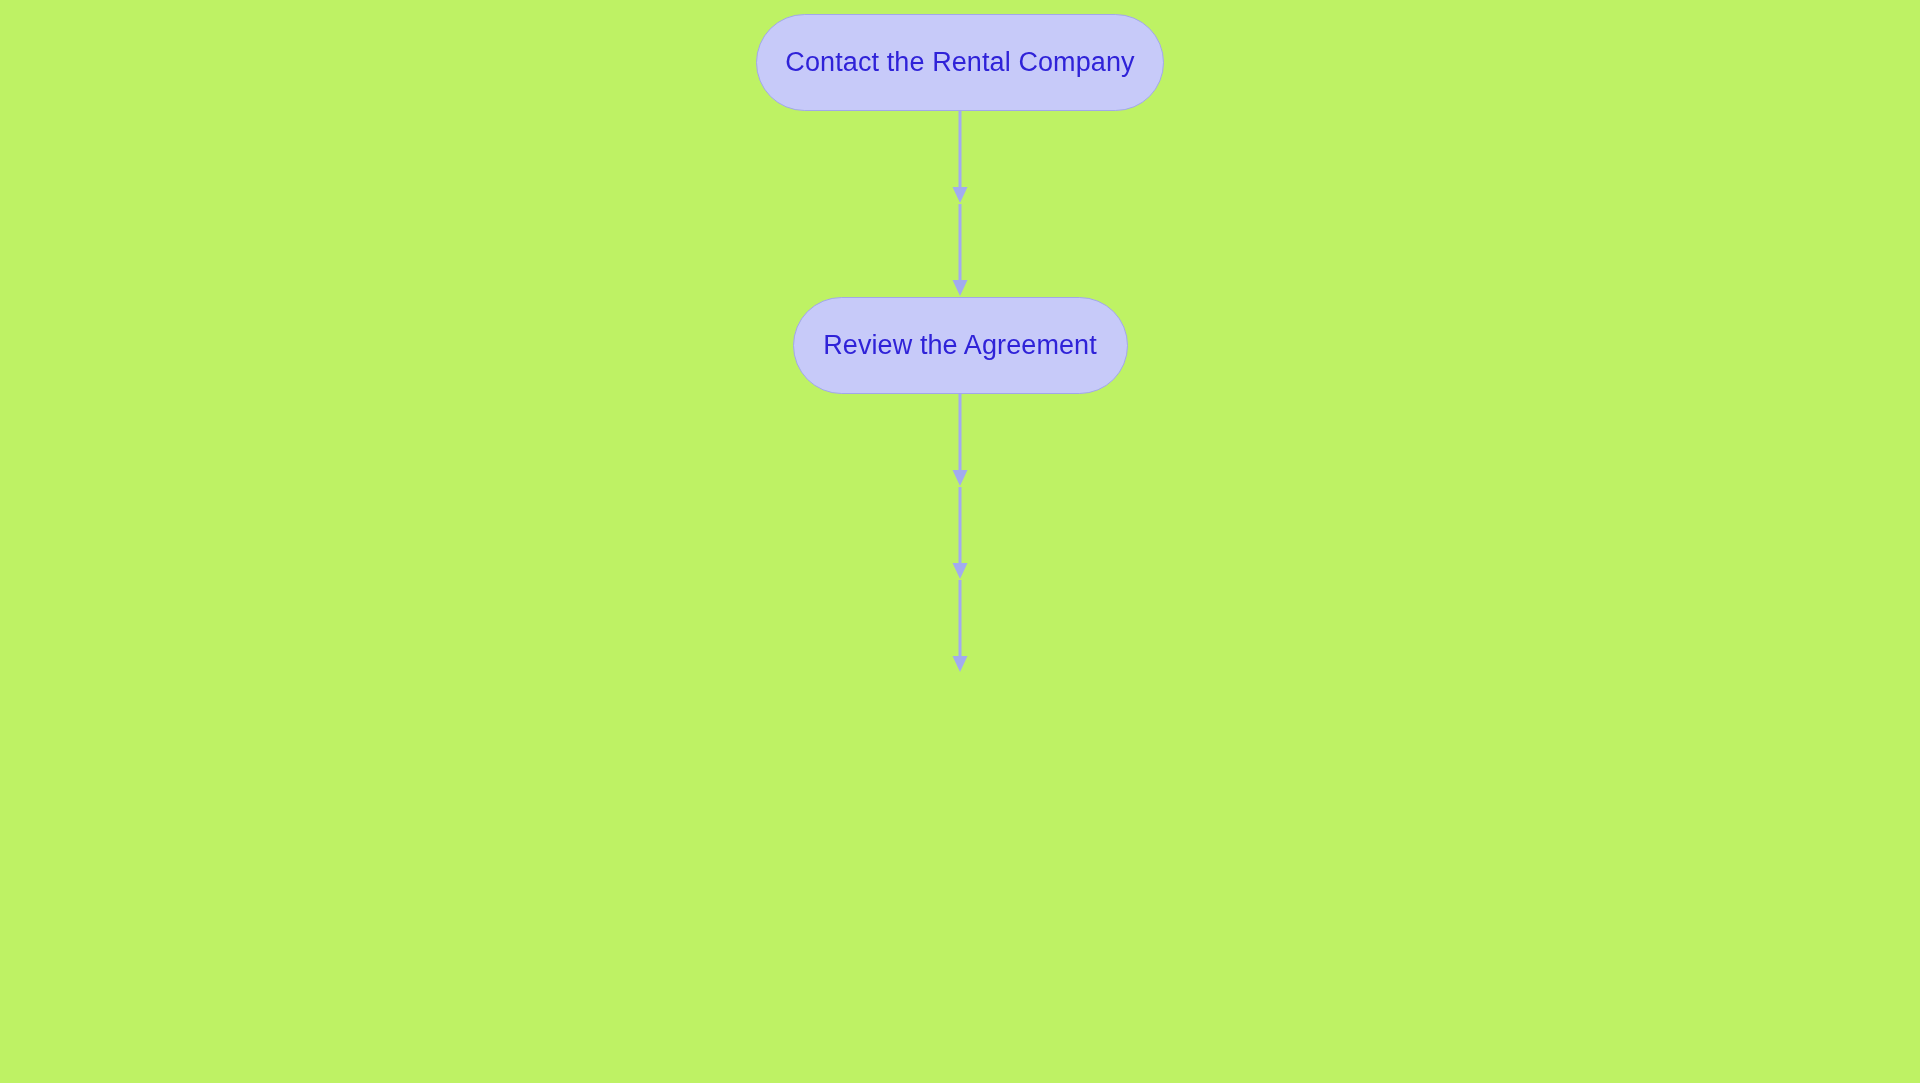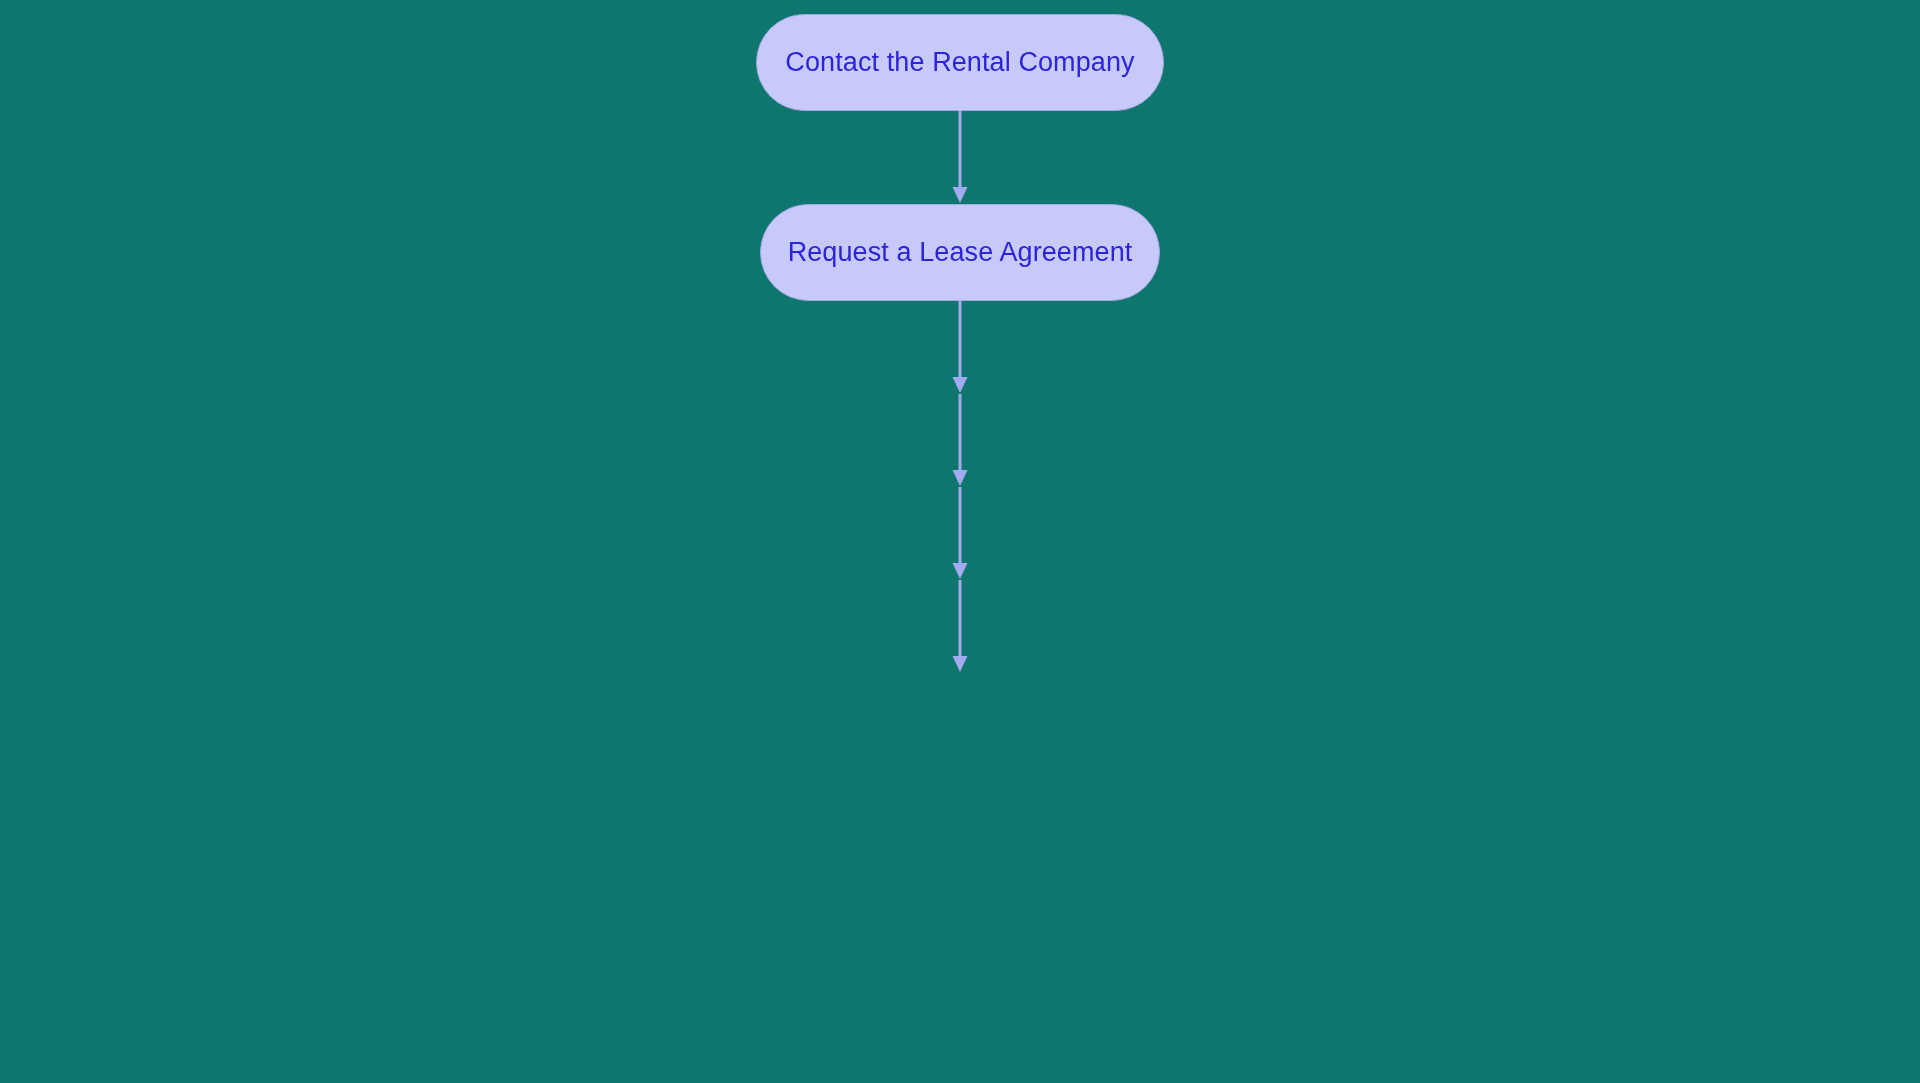--- a/index.html
+++ b/index.html
@@ -68,45 +68,45 @@
     left: 50%;
     top: 0;
     transform: translateX(-50%);
     display: block;
     overflow: visible;
   }
 </style>
 </head>
 <body>
 
-<div id="flowchart-canvas" style="width: 1920px; height: 1083px; background: #0f766e;">
+<div id="flowchart-canvas" style="width: 1920px; height: 1083px; background: #bef264;">
   <div class="flow-column" style="padding-top: 14px;">
 
     <div class="flow-step" style="width: 408px; background: rgb(199, 202, 249); border-color: rgb(162, 168, 232);">
       <span class="flow-step-label" style="color: rgb(47, 34, 216);">Contact the Rental Company</span>
     </div>
 
     <div class="flow-connector">
       <svg width="24" height="93" viewBox="0 0 24 93" aria-hidden="true">
         <line x1="12" y1="0" x2="12" y2="78" stroke="#a2abf0" stroke-width="3"></line>
         <polygon points="4.5,76 19.5,76 12,92" fill="#a2abf0"></polygon>
       </svg>
     </div>
 
-    <div class="flow-step" style="width: 400px; background: rgb(199, 202, 249); border-color: rgb(162, 168, 232);">
-      <span class="flow-step-label" style="color: rgb(47, 34, 216);">Request a Lease Agreement</span>
-    </div>
 
     <div class="flow-connector">
       <svg width="24" height="93" viewBox="0 0 24 93" aria-hidden="true">
         <line x1="12" y1="0" x2="12" y2="78" stroke="#a2abf0" stroke-width="3"></line>
         <polygon points="4.5,76 19.5,76 12,92" fill="#a2abf0"></polygon>
       </svg>
     </div>
 
+    <div class="flow-step" style="width: 335px; background: rgb(199, 202, 249); border-color: rgb(162, 168, 232);">
+      <span class="flow-step-label" style="color: rgb(47, 34, 216);">Review the Agreement</span>
+    </div>
 
     <div class="flow-connector">
       <svg width="24" height="93" viewBox="0 0 24 93" aria-hidden="true">
         <line x1="12" y1="0" x2="12" y2="78" stroke="#a2abf0" stroke-width="3"></line>
         <polygon points="4.5,76 19.5,76 12,92" fill="#a2abf0"></polygon>
       </svg>
     </div>
 
 
     <div class="flow-connector">

